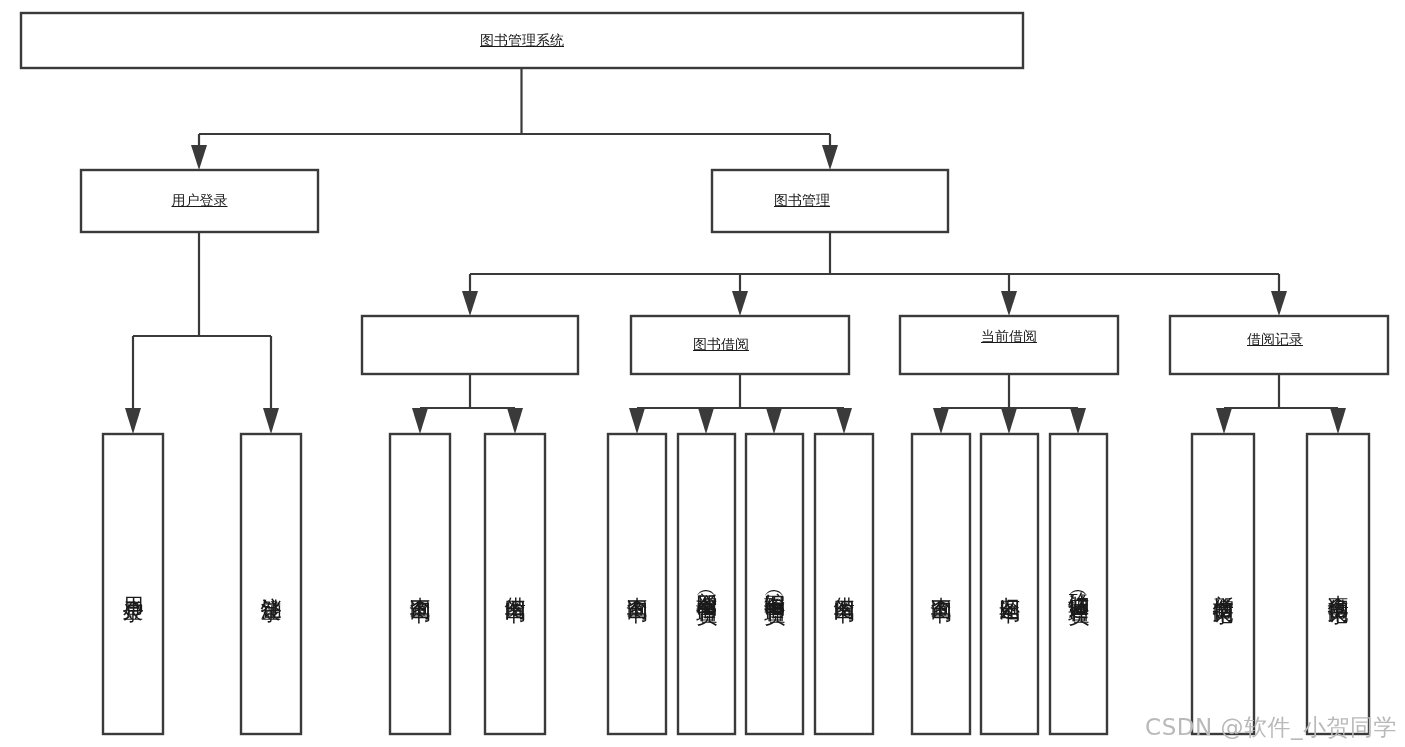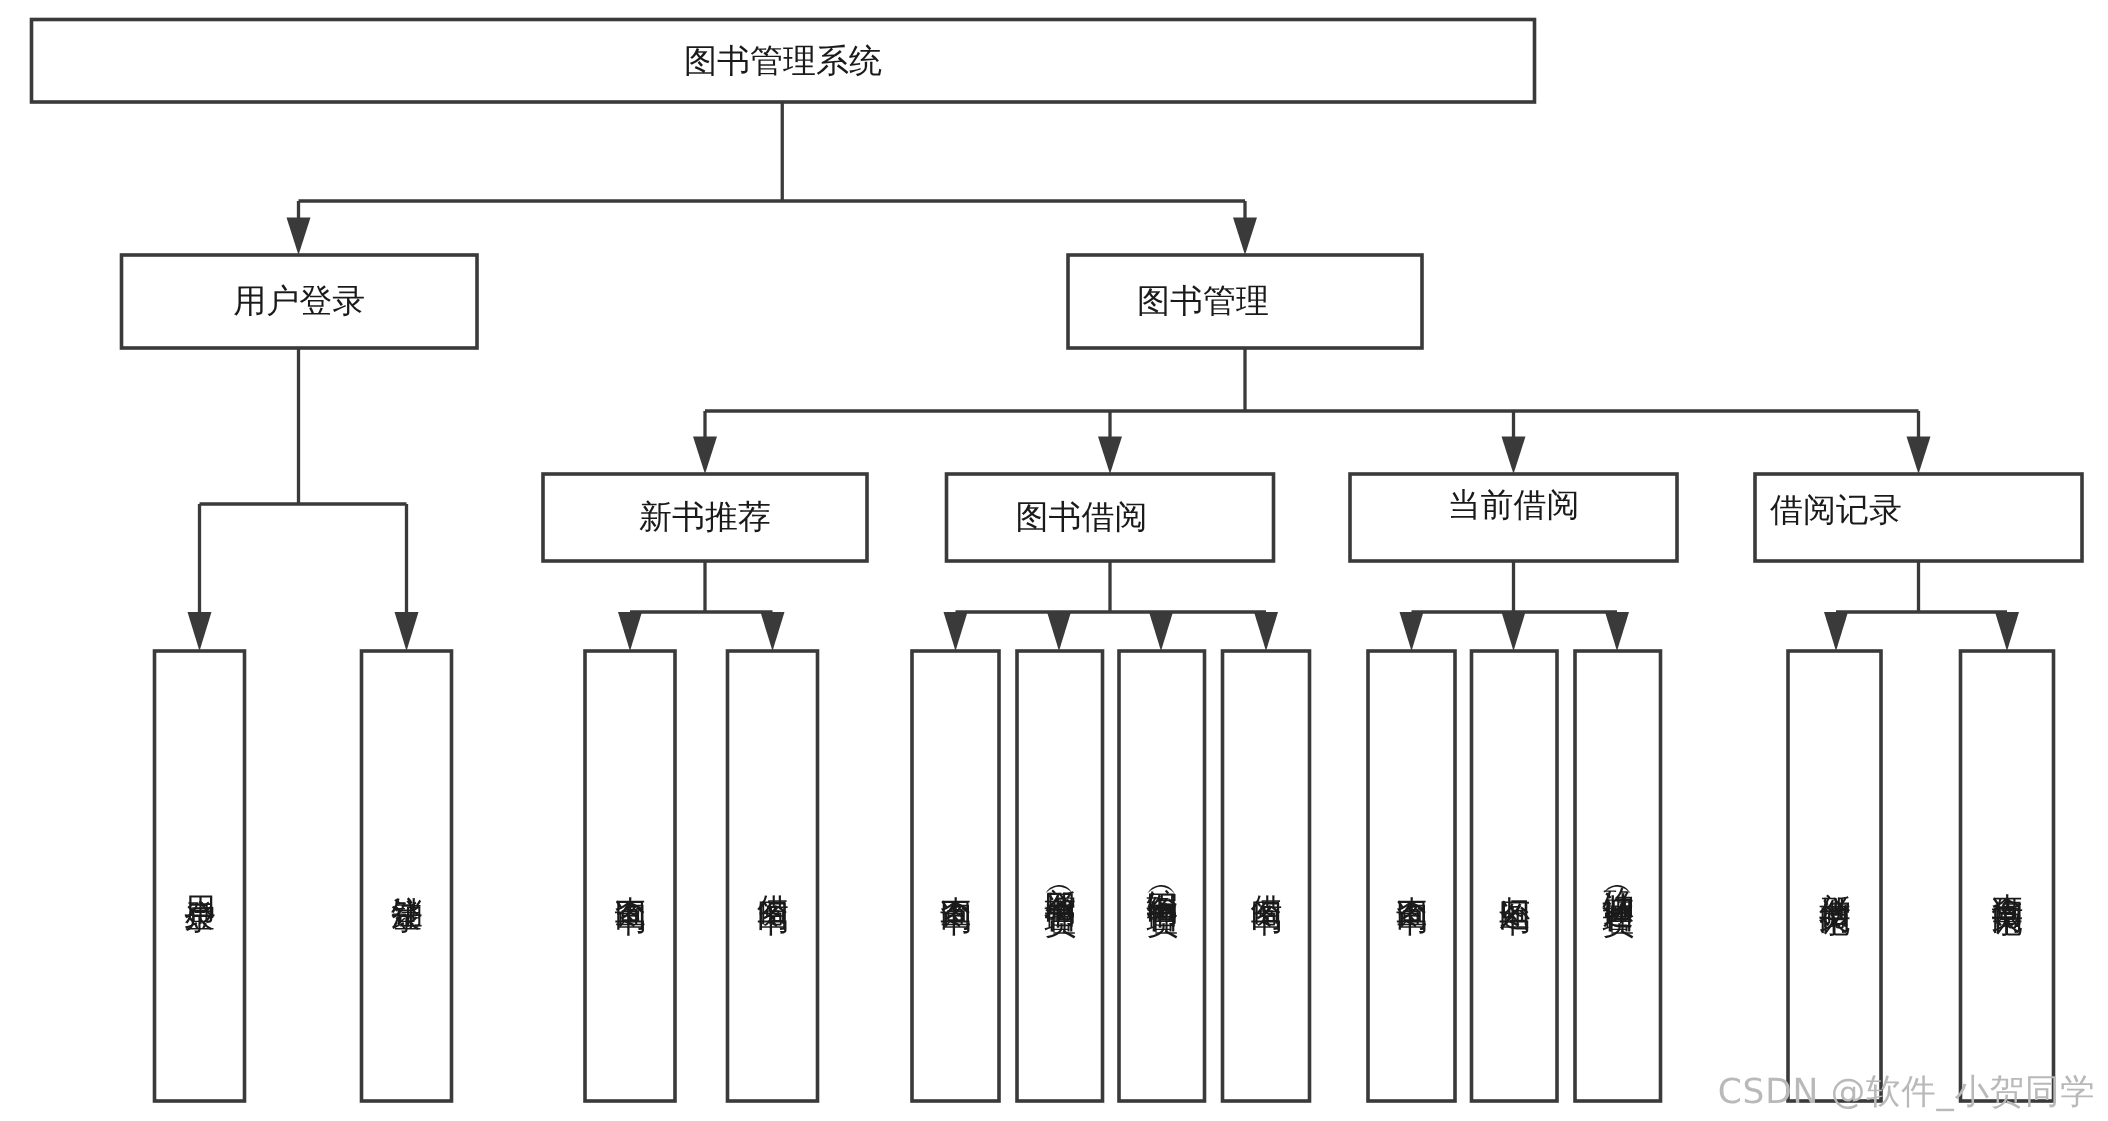--- a/index.html
+++ b/index.html
@@ -46,24 +46,25 @@
     color: #1a1a1a;
     white-space: nowrap;
     pointer-events: none;
   }
   .htext-wrap {
     position: absolute;
     display: flex;
     align-items: center;
     justify-content: center;
     font-family: "DejaVu Sans", "Liberation Sans", sans-serif;
-    font-size: 22px;
+    font-size: 14px;
     color: #1a1a1a;
     white-space: nowrap;
     pointer-events: none;
+    text-decoration: underline;
   }
   .connector {
     fill: none;
     stroke: #3a3a3a;
     stroke-width: 2.2;
     stroke-linecap: butt;
     stroke-linejoin: miter;
   }
   .arrow-head {
     fill: #3a3a3a;
@@ -191,24 +192,23 @@
 
     <rect class="node-box" x="1192" y="434" width="62" height="300"></rect>
     <rect class="node-box" x="1307" y="434" width="62" height="300"></rect>
   </svg>
 
   <div class="htext-wrap" style="left:21px; top:13px; width:1002px; height:55px;">图书管理系统</div>
 
   <div class="htext-wrap" style="left:81px; top:170px; width:237px; height:62px;">用户登录</div>
   <div class="htext-wrap" style="left:684px; top:170px; width:236px; height:62px;">图书管理</div>
 
-  <div class="htext-wrap" style="left:362px; top:316px; width:216px; height:58px;">新书推荐</div>
   <div class="htext-wrap" style="left:631px; top:316px; width:180px; height:58px;">图书借阅</div>
   <div class="htext-wrap" style="left:900px; top:316px; width:218px; height:42px;">当前借阅</div>
-  <div class="htext-wrap" style="left:1115px; top:316px; width:218px; height:48px;">借阅记录</div>
+  <div class="htext-wrap" style="left:1166px; top:316px; width:218px; height:48px;">借阅记录</div>
 
   <div class="vtext-wrap" style="left:103px; top:434px; width:60px; height:300px;">用户登录</div>
   <div class="vtext-wrap" style="left:241px; top:434px; width:60px; height:300px;">注销登录</div>
 
   <div class="vtext-wrap" style="left:390px; top:434px; width:60px; height:300px;">查询图书</div>
   <div class="vtext-wrap" style="left:485px; top:434px; width:60px; height:300px;">借阅图书</div>
 
   <div class="vtext-wrap" style="left:608px; top:434px; width:58px; height:300px;">查询图书</div>
   <div class="vtext-wrap" style="left:678px; top:434px; width:57px; height:300px;">新增图书（管理员）</div>
   <div class="vtext-wrap" style="left:746px; top:434px; width:57px; height:300px;">编辑图书（管理员）</div>

